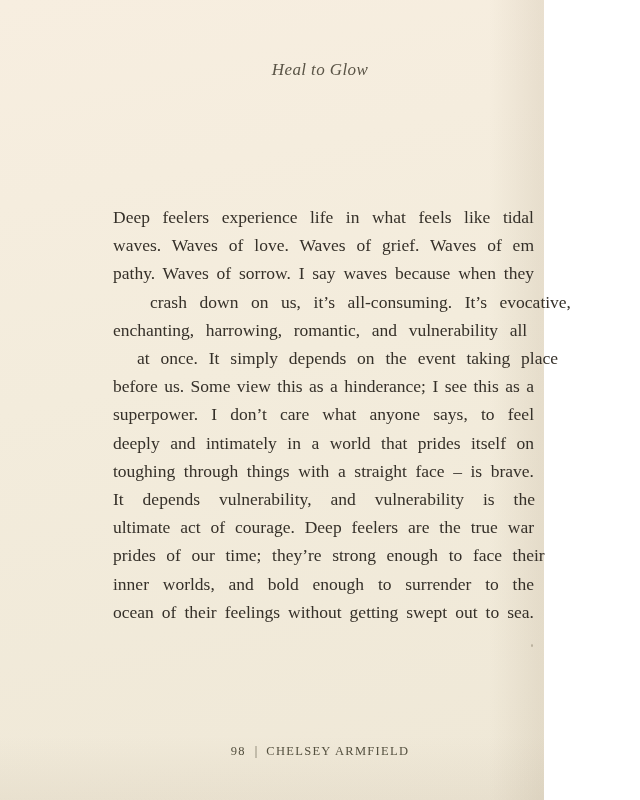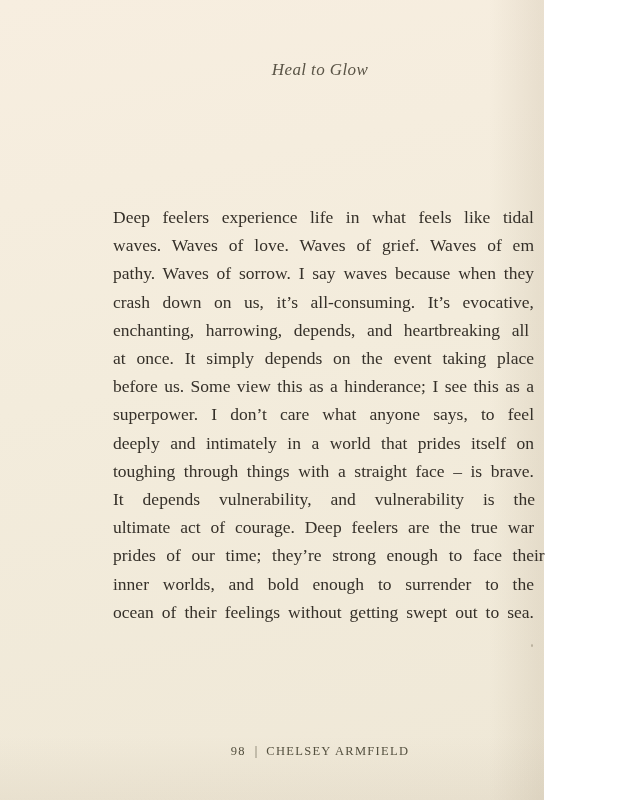--- a/index.html
+++ b/index.html
@@ -79,23 +79,23 @@
 <body>
 
 <div class="page">
 
   <div class="running-head">Heal to Glow</div>
 
   <div class="body-text">
       <div class="jline"><span style="word-spacing: 8.16602px;">Deep feelers experience life in what feels like tidal</span></div>
       <div class="jline"><span style="word-spacing: 6.53299px;">waves. Waves of love. Waves of grief. Waves of em</span></div>
       <div class="jline"><span style="word-spacing: 3.43056px;">pathy. Waves of sorrow. I say waves because when they</span></div>
-      <div class="jline"><span style="word-spacing: 8.20759px;">crash down on us, it’s all-consuming. It’s evocative,</span></div>
-      <div class="jline"><span style="word-spacing: 7.22813px;">enchanting, harrowing, depends, and heartbreaking all</span></div>
-      <div class="jline"><span style="word-spacing: 6.49653px;">at once. It simply depends on the event taking place</span></div>
+      <div class="jline"><span style="word-spacing: 8.20759px; margin-left: 37px;">crash down on us, it’s all-consuming. It’s evocative,</span></div>
+      <div class="jline"><span style="word-spacing: 7.22813px;">enchanting, harrowing, romantic, and vulnerability all</span></div>
+      <div class="jline"><span style="word-spacing: 6.49653px; margin-left: 24px;">at once. It simply depends on the event taking place</span></div>
       <div class="jline"><span style="word-spacing: 2.07812px;">before us. Some view this as a hinderance; I see this as a</span></div>
       <div class="jline"><span style="word-spacing: 8.80859px;">superpower. I don’t care what anyone says, to feel</span></div>
       <div class="jline"><span style="word-spacing: 6.11458px;">deeply and intimately in a world that prides itself on</span></div>
       <div class="jline"><span style="word-spacing: 4.22396px;">toughing through things with a straight face – is brave.</span></div>
       <div class="jline"><span style="word-spacing: 14.5469px;">It depends vulnerability, and vulnerability is the</span></div>
       <div class="jline"><span style="word-spacing: 5.53472px;">ultimate act of courage. Deep feelers are the true war</span></div>
       <div class="jline"><span style="word-spacing: 6.22569px;">prides of our time; they’re strong enough to face their</span></div>
       <div class="jline"><span style="word-spacing: 9.42969px;">inner worlds, and bold enough to surrender to the</span></div>
       <div class="jline"><span style="word-spacing: 3.68576px;">ocean of their feelings without getting swept out to sea.</span></div>
     </div>

